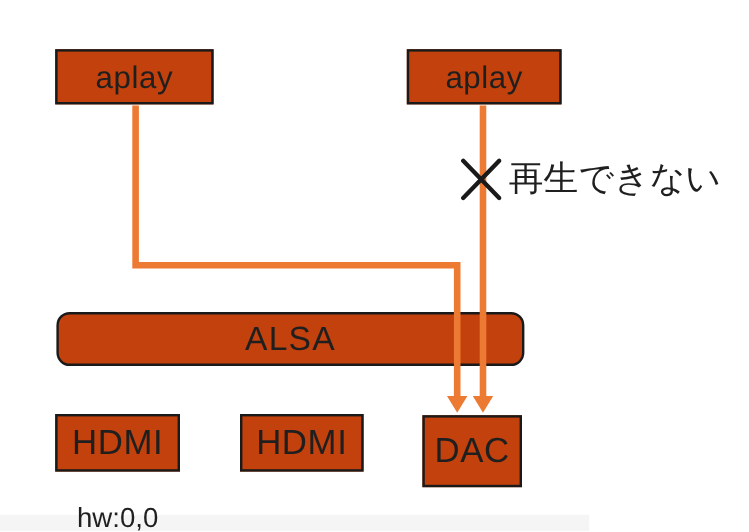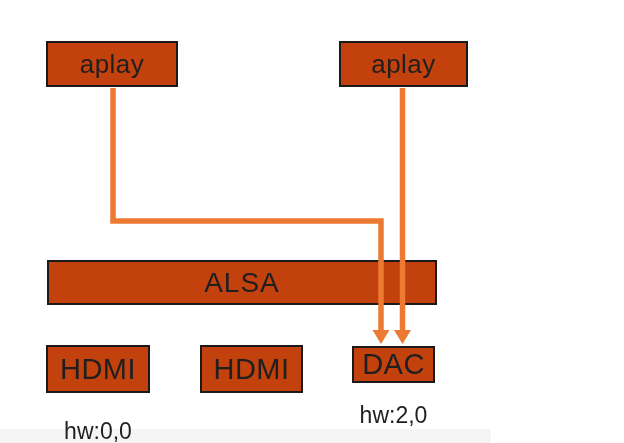--- a/index.html
+++ b/index.html
@@ -22,24 +22,24 @@
     border: 2.5px solid #1a1a1a;
     background: #c2410c;
     display: flex;
     align-items: center;
     justify-content: center;
     z-index: 1;
     letter-spacing: 0.5px;
   }
   .node-aplay-left   { left: 46px;  top: 41px;  width: 132px; height: 46px; font-size: 26px; }
   .node-aplay-right  { left: 339px; top: 41px;  width: 129px; height: 46px; font-size: 26px; }
-  .node-alsa         { left: 47px;  top: 260px; width: 390px; height: 45px; font-size: 28px; letter-spacing: 1px; }
+  .node-alsa         { left: 47px;  top: 260px; width: 390px; height: 45px; font-size: 28px; letter-spacing: 1px; border-radius: 11px; }
   .node-hdmi0        { left: 46px;  top: 345px; width: 104px; height: 48px; font-size: 29px; }
   .node-hdmi1        { left: 200px; top: 345px; width: 103px; height: 48px; font-size: 29px; }
-  .node-dac          { left: 352px; top: 346px; width: 83px;  height: 37px; font-size: 29px; }
+  .node-dac          { left: 352px; top: 346px; width: 83px;  height: 60px; font-size: 29px; }
   .device-label {
     position: absolute;
     text-align: center;
     font-size: 23px;
     color: #1f1f1f;
     z-index: 1;
   }
   .device-hw00 { left: 46px;  top: 398px; width: 104px; margin-top: 20px; }
   .device-hw10 { left: 200px; top: 398px; width: 103px; }
   .device-hw20 { left: 352px; top: 402px; width: 83px;  }
@@ -102,25 +102,31 @@
 
   <div class="node node-hdmi1">
     <span>HDMI</span>
   </div>
 
   <div class="node node-dac">
     <span>DAC</span>
   </div>
 
   <div class="device-label device-hw00">hw:0,0</div>
-  <div class="device-label device-hw20">hw:2,0</div>
 
   <svg class="connector-svg" viewBox="0 0 624 443" xmlns="http://www.w3.org/2000/svg">
 
     <path d="M 113 88 L 113 221 L 381 221 L 381 331" fill="none" stroke="#ed7a33" stroke-width="5.5" stroke-linejoin="miter"></path>
     <polygon points="372.5,330 389.5,330 381,344" fill="#ed7a33"></polygon>
 
     <path d="M 402.5 88 L 402.5 331" fill="none" stroke="#ed7a33" stroke-width="5.5"></path>
     <polygon points="394,330 411,330 402.5,344" fill="#ed7a33"></polygon>
   </svg>
 
+  <div class="annotation">
+    <svg class="cross-icon" width="34" height="37" viewBox="0 0 34 37" xmlns="http://www.w3.org/2000/svg">
+      <line x1="2" y1="3" x2="32" y2="34" stroke="#1a1a1a" stroke-width="3.6" stroke-linecap="round"></line>
+      <line x1="32" y1="3" x2="2" y2="34" stroke="#1a1a1a" stroke-width="3.6" stroke-linecap="round"></line>
+    </svg>
+    <span class="annotation-text">再生できない</span>
+  </div>
 
 </div>
 
 </body></html>

